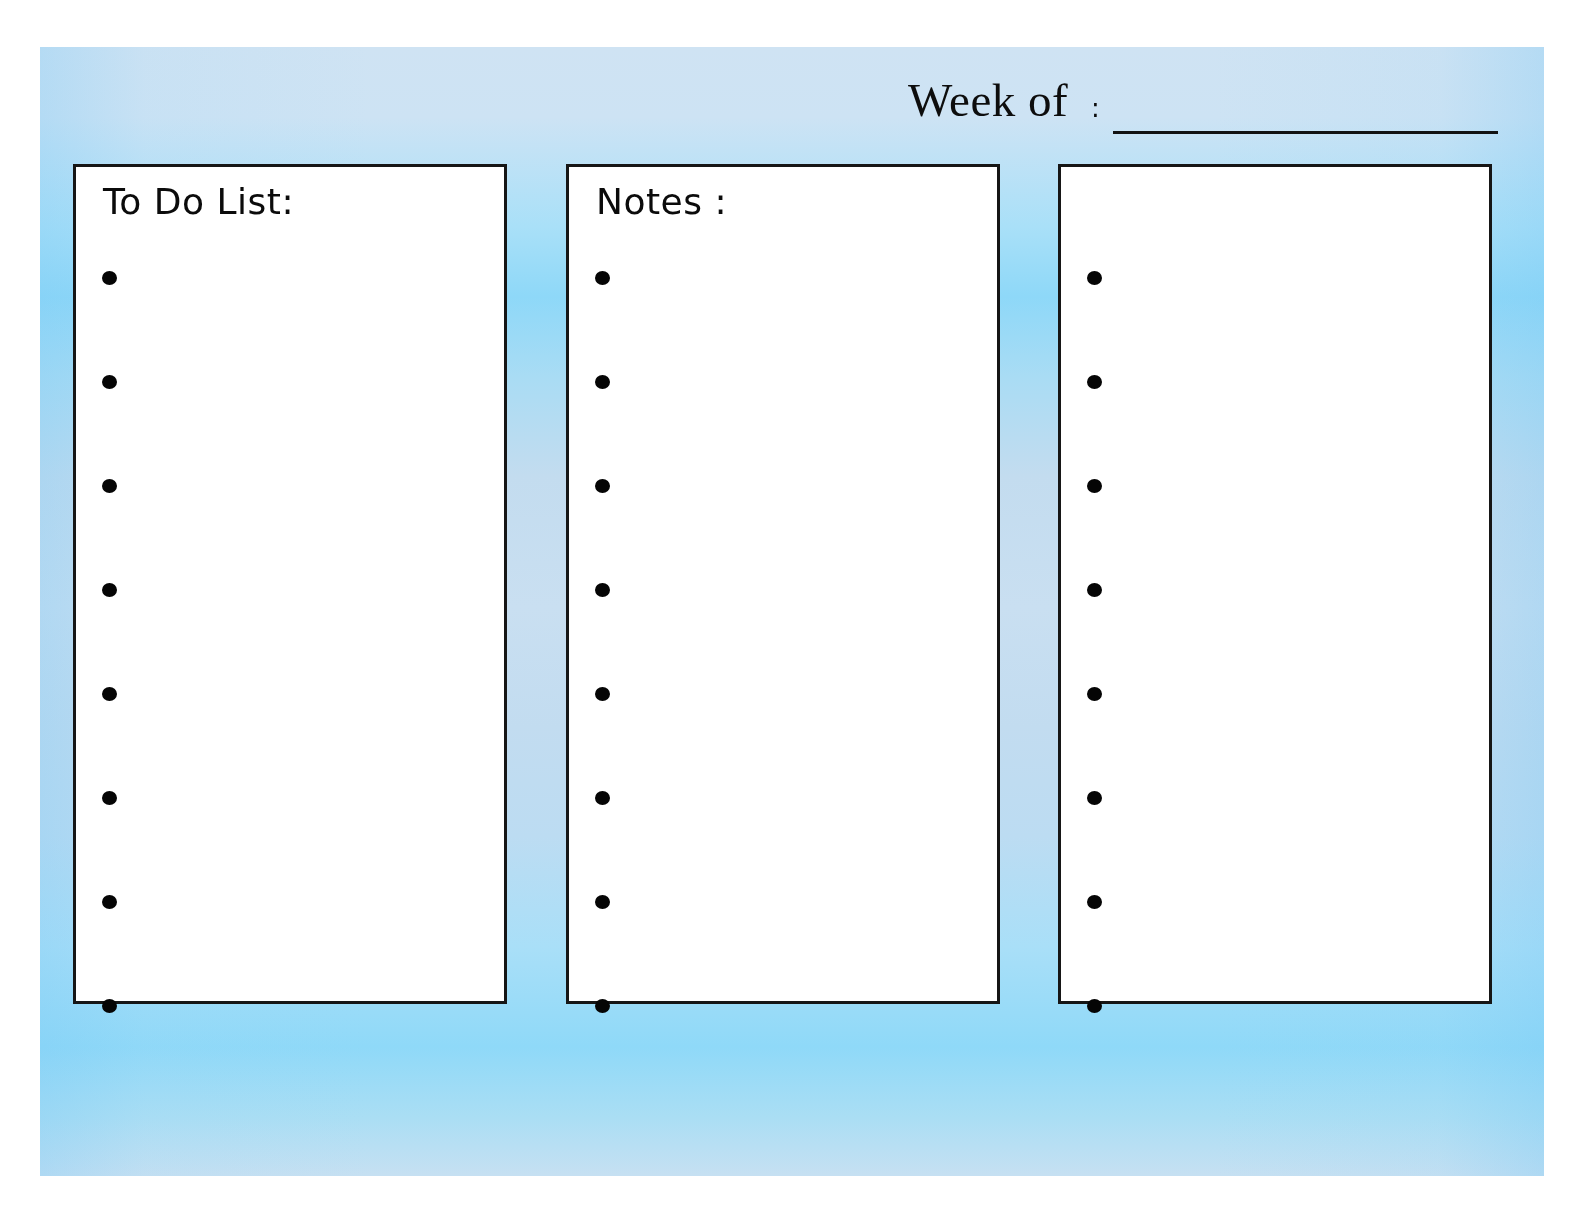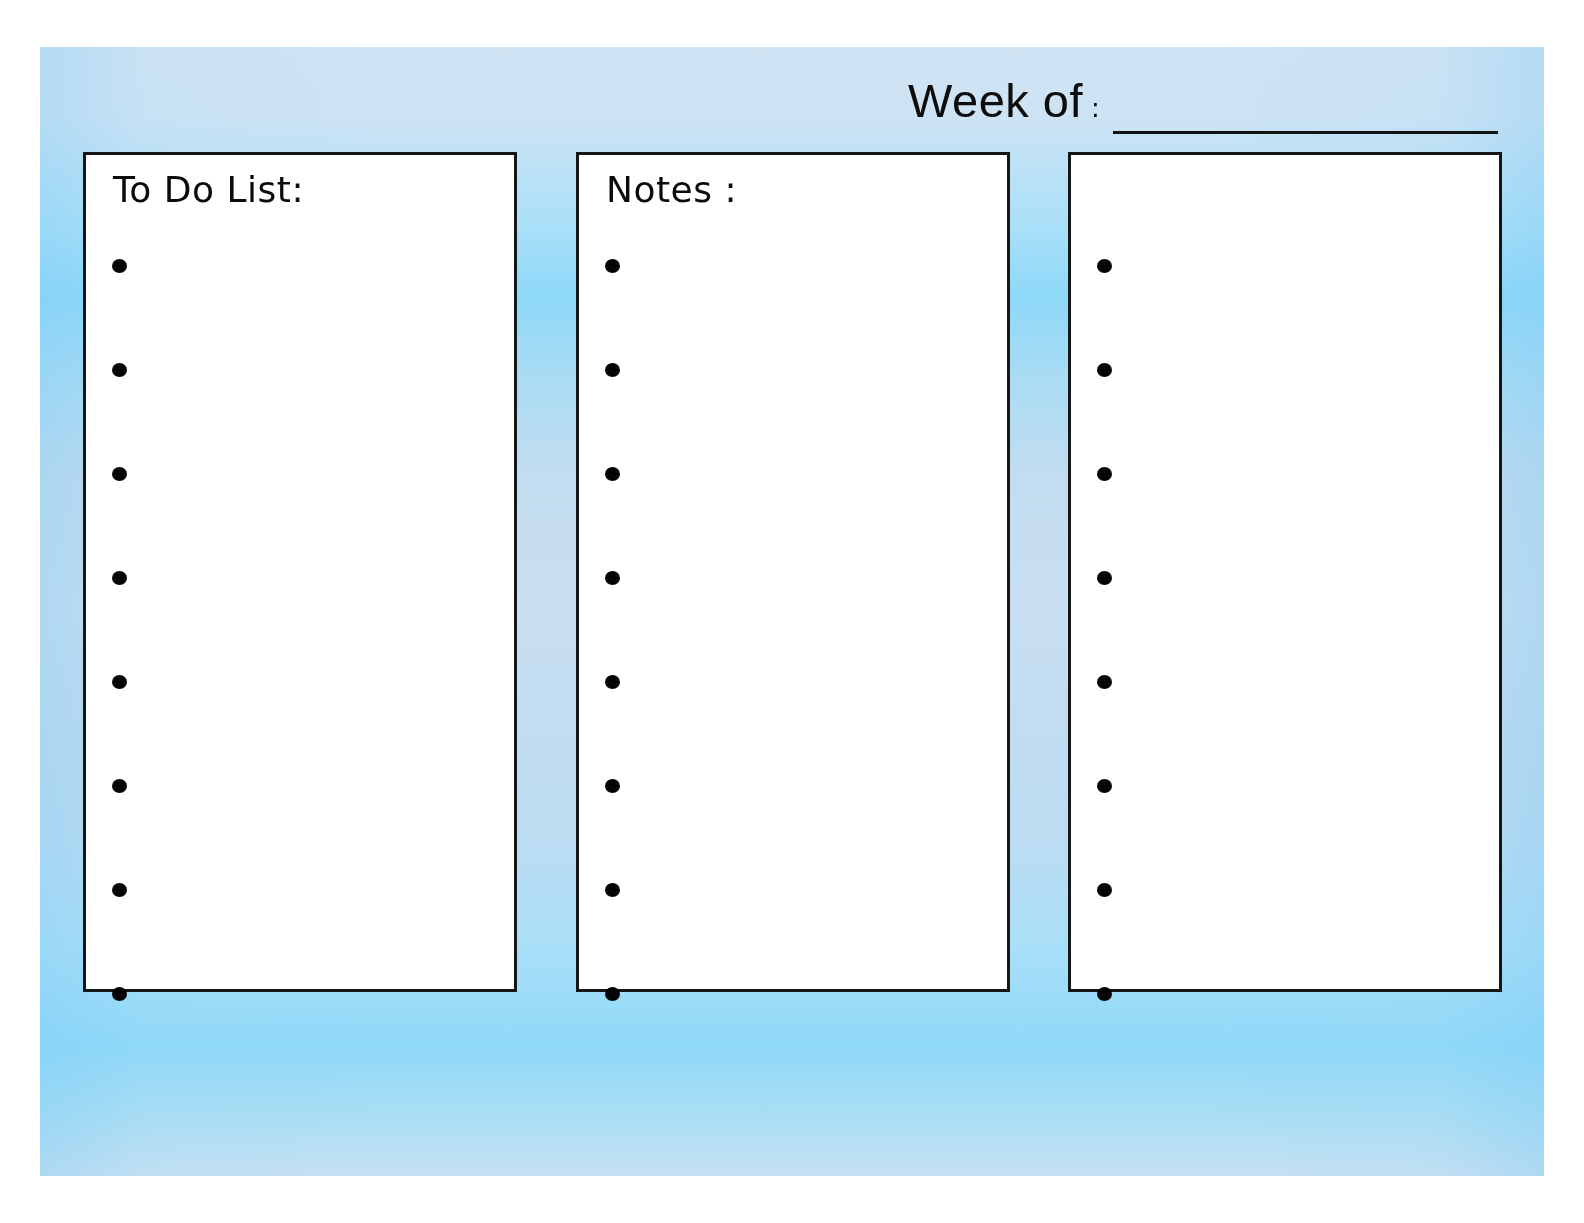--- a/index.html
+++ b/index.html
@@ -61,21 +61,21 @@
     position: absolute;
     left: 0;
     top: 20px;
     width: 1504px;
     height: 84px;
   }
   #week-of-label {
     position: absolute;
     left: 868px;
     top: 6px;
-    font-family: Liberation Sans, sans-serif;
+    font-family: Liberation Serif, serif;
     font-size: 47px;
     font-weight: 400;
     color: #0d0d0d;
     letter-spacing: 0.5px;
     white-space: nowrap;
   }
   #week-of-colon {
     position: absolute;
     left: 1051px;
     top: 26px;
@@ -89,24 +89,23 @@
     top: 64px;
     width: 385px;
     height: 0;
     border-bottom: 3px solid #121212;
   }
 
   
   #columns {
     position: absolute;
     left: 0;
-    top: 0;
+    top: 12px;
     width: 1504px;
     height: 808px;
-    margin-left: 10px;
   }
   .column-card {
     position: absolute;
     top: 105px;
     width: 434px;
     height: 840px;
     background: #ffffff;
     border: 3px solid #161616;
     box-sizing: border-box;
   }

